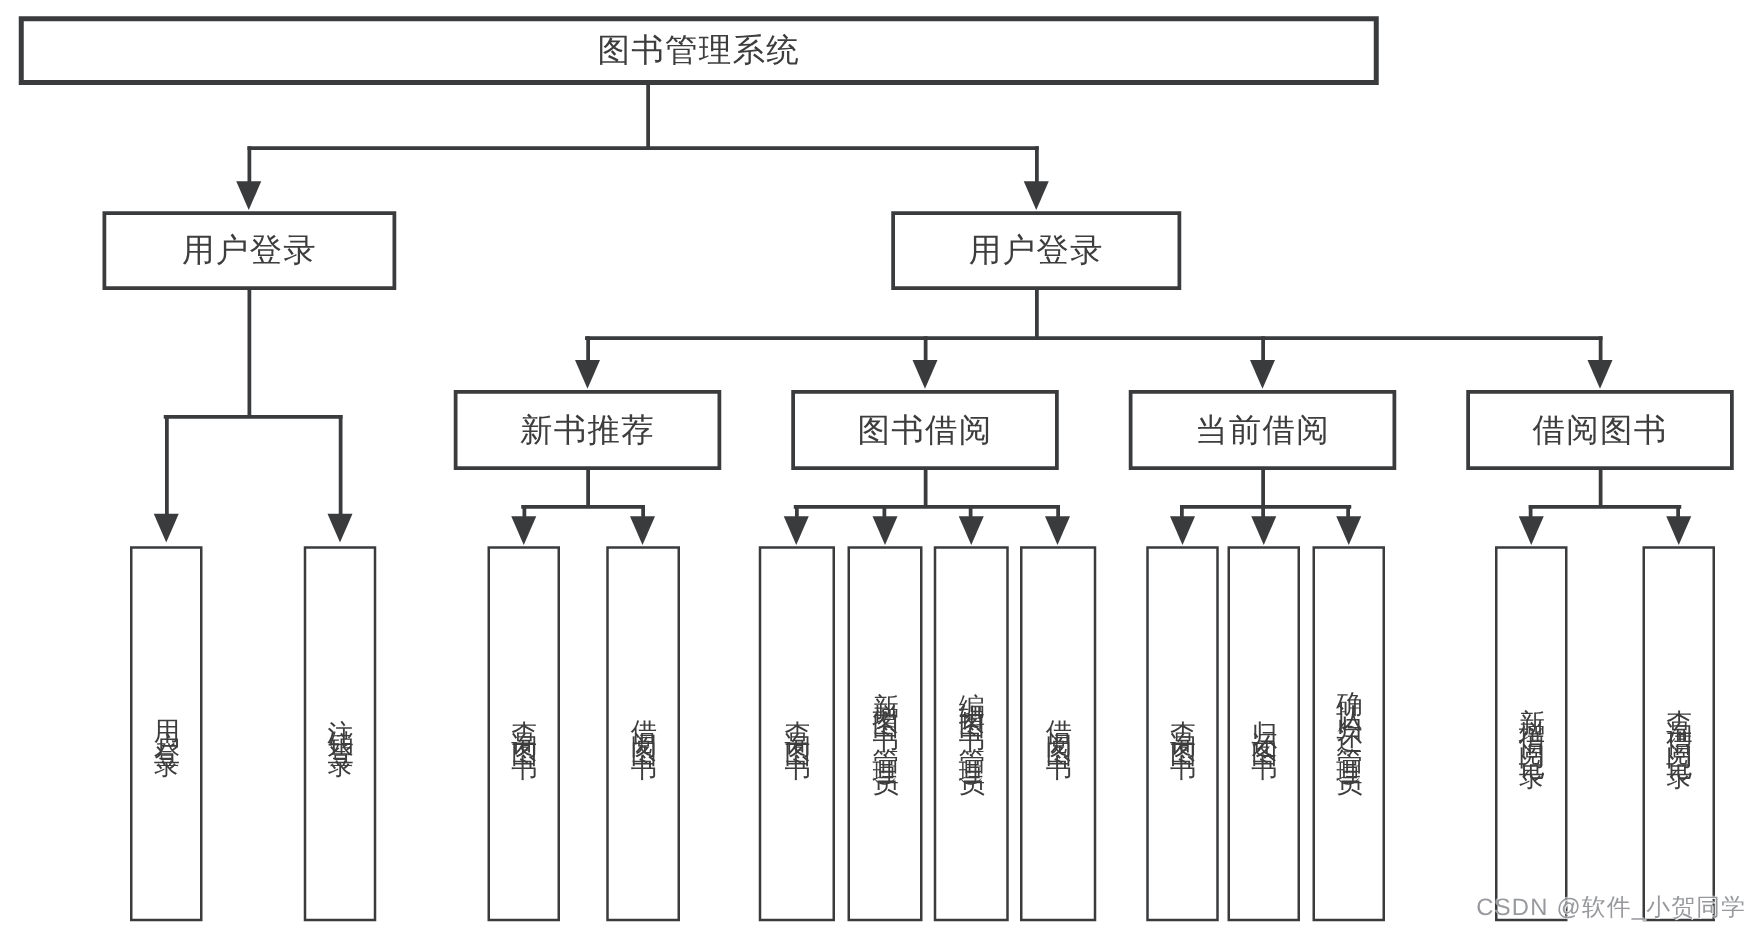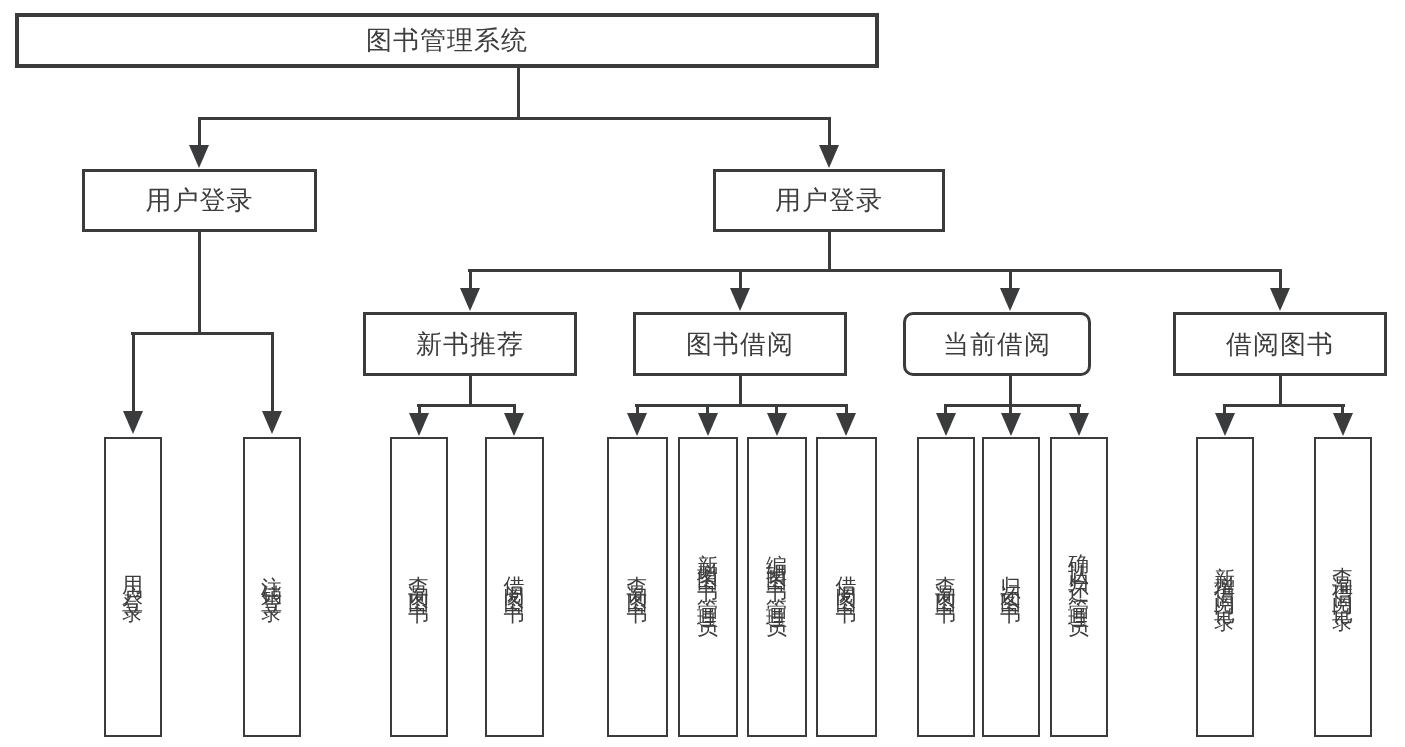--- a/index.html
+++ b/index.html
@@ -28,28 +28,28 @@
     position:absolute;top:714px;right:8px;font-size:19px;line-height:26px;
     color:#97999d;letter-spacing:1px;z-index:5;
     text-shadow:1px 1px 0 rgba(255,255,255,0.85), -1px -1px 0 rgba(255,255,255,0.5);
   }
 </style>
 </head>
 <body>
 
 <div class="stage">
 
-  <div class="box root" style="left:15px;top:13px;width:864px;height:55px;">图书管理系统</div>
+  <div class="box root" style="left:15px;top:13px;width:1088px;height:55px;">图书管理系统</div>
 
   <div class="box" style="left:82px;top:169px;width:235px;height:63px;">用户登录</div>
   <div class="box" style="left:713px;top:169px;width:232px;height:63px;">用户登录</div>
 
   <div class="box" style="left:633px;top:312px;width:214px;height:64px;">图书借阅</div>
   <div class="box" style="left:363px;top:312px;width:214px;height:64px;">新书推荐</div>
-  <div class="box" style="left:903px;top:312px;width:188px;height:64px;border-radius:10px;">当前借阅</div>
+  <div class="box" style="left:903px;top:312px;width:214px;height:64px;">当前借阅</div>
   <div class="box" style="left:1173px;top:312px;width:214px;height:64px;">借阅图书</div>
 
   <div class="box vbox" style="left:104px;top:437px;width:58px;height:300px;">用户登录</div>
   <div class="box vbox" style="left:243px;top:437px;width:58px;height:300px;">注销登录</div>
 
   <div class="box vbox" style="left:390px;top:437px;width:58px;height:300px;">查询图书</div>
   <div class="box vbox" style="left:485px;top:437px;width:59px;height:300px;">借阅图书</div>
 
   <div class="box vbox" style="left:607px;top:437px;width:61px;height:300px;">查询图书</div>
   <div class="box vbox" style="left:678px;top:437px;width:60px;height:300px;">新增图书（管理员）</div>
@@ -115,14 +115,15 @@
   <div class="vline" style="left:1077px;top:404px;width:3px;height:12px;"></div>
   <div class="arrow" style="left:1069px;top:413px;"></div>
 
   <div class="vline" style="left:1279px;top:376px;width:3px;height:30px;"></div>
   <div class="hline" style="left:1223px;top:404px;width:122px;height:3px;"></div>
   <div class="vline" style="left:1223px;top:404px;width:3px;height:12px;"></div>
   <div class="arrow" style="left:1215px;top:413px;"></div>
   <div class="vline" style="left:1341px;top:404px;width:3px;height:12px;"></div>
   <div class="arrow" style="left:1333px;top:413px;"></div>
 
+  <div class="watermark">CSDN @软件_小贺同学</div>
 
 </div>
 
 </body></html>

